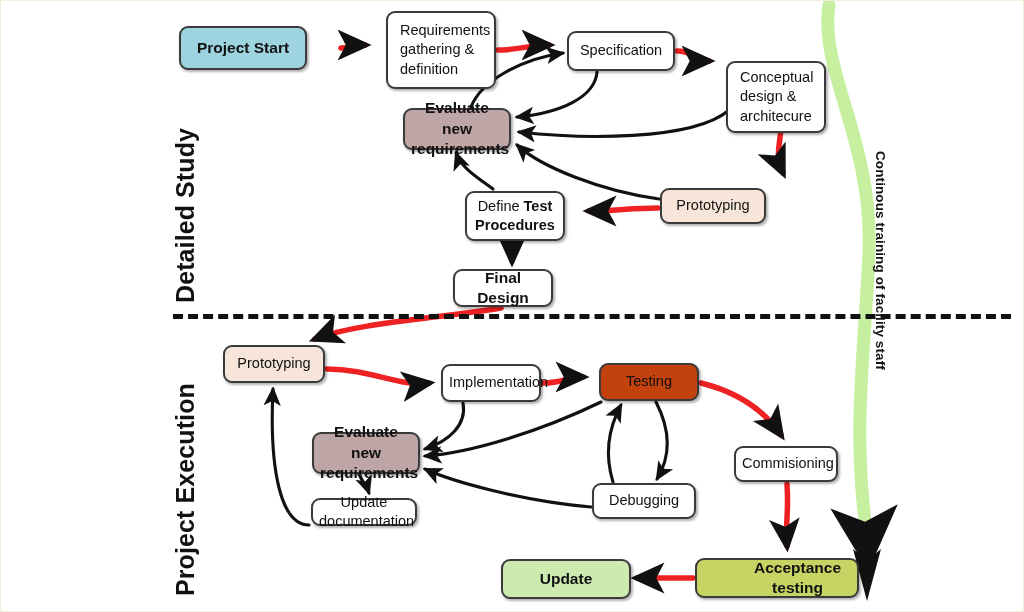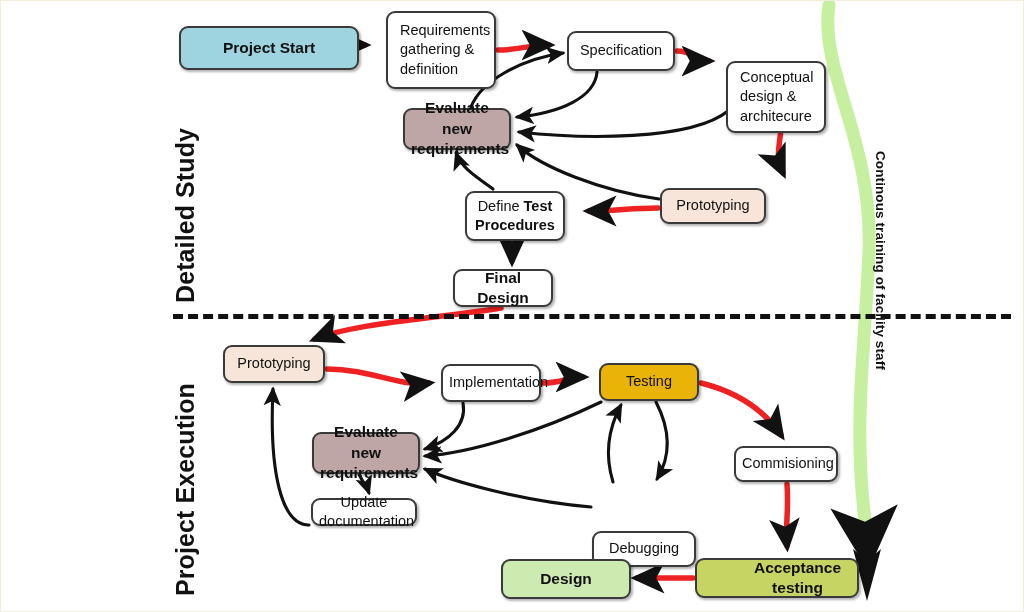--- a/index.html
+++ b/index.html
@@ -141,21 +141,21 @@
   </svg>
 
   <div class="divider" style="left:172px; top:313px; width:838px;"></div>
 
   <div class="vlabel big" style="left:170px; top:82px; height:220px;">Detailed Study</div>
   <div class="vlabel big" style="left:170px; top:350px; height:245px;">Project Execution</div>
 
   <div class="vlabel small" style="left:872px; top:150px; height:260px;">Continous training of facility staff</div>
 
   <div id="nodes">
-      <div class="node bold" style="left: 178px; top: 25px; width: 180px; height: 44px; background: rgb(158, 211, 224); border-color: rgb(58, 58, 58);">
+      <div class="node bold" style="left: 178px; top: 25px; width: 128px; height: 44px; background: rgb(158, 211, 224); border-color: rgb(58, 58, 58);">
         <span class="inner">Project Start</span>
       </div>
       <div class="node left-align" style="left: 385px; top: 10px; width: 110px; height: 78px; background: rgb(255, 255, 255); border-color: rgb(58, 58, 58);">
         <span class="inner">Requirements gathering &amp; definition</span>
       </div>
       <div class="node" style="left: 566px; top: 30px; width: 108px; height: 40px; background: rgb(255, 255, 255); border-color: rgb(58, 58, 58);">
         <span class="inner">Specification</span>
       </div>
       <div class="node left-align" style="left: 725px; top: 40px; width: 100px; height: 72px; background: rgb(255, 255, 255); border-color: rgb(58, 58, 58); margin-top: 20px;">
         <span class="inner">Conceptual design &amp; architecure</span>
@@ -171,35 +171,35 @@
       </div>
       <div class="node bold" style="left: 452px; top: 268px; width: 100px; height: 38px; background: rgb(255, 255, 255); border-color: rgb(58, 58, 58);">
         <span class="inner">Final Design</span>
       </div>
       <div class="node" style="left: 222px; top: 344px; width: 102px; height: 38px; background: rgb(247, 229, 217); border-color: rgb(58, 58, 58);">
         <span class="inner">Prototyping</span>
       </div>
       <div class="node" style="left: 440px; top: 363px; width: 100px; height: 38px; background: rgb(255, 255, 255); border-color: rgb(58, 58, 58);">
         <span class="inner">Implementation</span>
       </div>
-      <div class="node" style="left: 598px; top: 362px; width: 100px; height: 38px; background: #eab308; border-color: rgb(58, 58, 58);">
+      <div class="node" style="left: 598px; top: 362px; width: 100px; height: 38px; background: #c2410c; border-color: rgb(58, 58, 58);">
         <span class="inner">Testing</span>
       </div>
       <div class="node bold" style="left: 311px; top: 431px; width: 108px; height: 42px; background: rgb(191, 166, 166); border-color: rgb(58, 58, 58);">
         <span class="inner">Evaluate new requirements</span>
       </div>
       <div class="node" style="left: 733px; top: 445px; width: 104px; height: 36px; background: rgb(255, 255, 255); border-color: rgb(58, 58, 58);">
         <span class="inner">Commisioning</span>
       </div>
-      <div class="node" style="left: 591px; top: 482px; width: 104px; height: 36px; background: rgb(255, 255, 255); border-color: rgb(58, 58, 58); margin-top: 48px;">
+      <div class="node" style="left: 591px; top: 482px; width: 104px; height: 36px; background: rgb(255, 255, 255); border-color: rgb(58, 58, 58);">
         <span class="inner">Debugging</span>
       </div>
       <div class="node" style="left: 310px; top: 497px; width: 106px; height: 28px; background: rgb(255, 255, 255); border-color: rgb(58, 58, 58);">
         <span class="inner">Update documentation</span>
       </div>
       <div class="node bold" style="left: 694px; top: 557px; width: 164px; height: 40px; background: rgb(198, 212, 100); border-color: rgb(58, 58, 58); padding-left: 47px;">
         <span class="inner">Acceptance testing</span>
       </div>
       <div class="node bold" style="left: 500px; top: 558px; width: 130px; height: 40px; background: rgb(205, 234, 176); border-color: rgb(58, 58, 58);">
-        <span class="inner">Design</span>
+        <span class="inner">Update</span>
       </div>
     </div>
 </div>
 
 </body></html>

